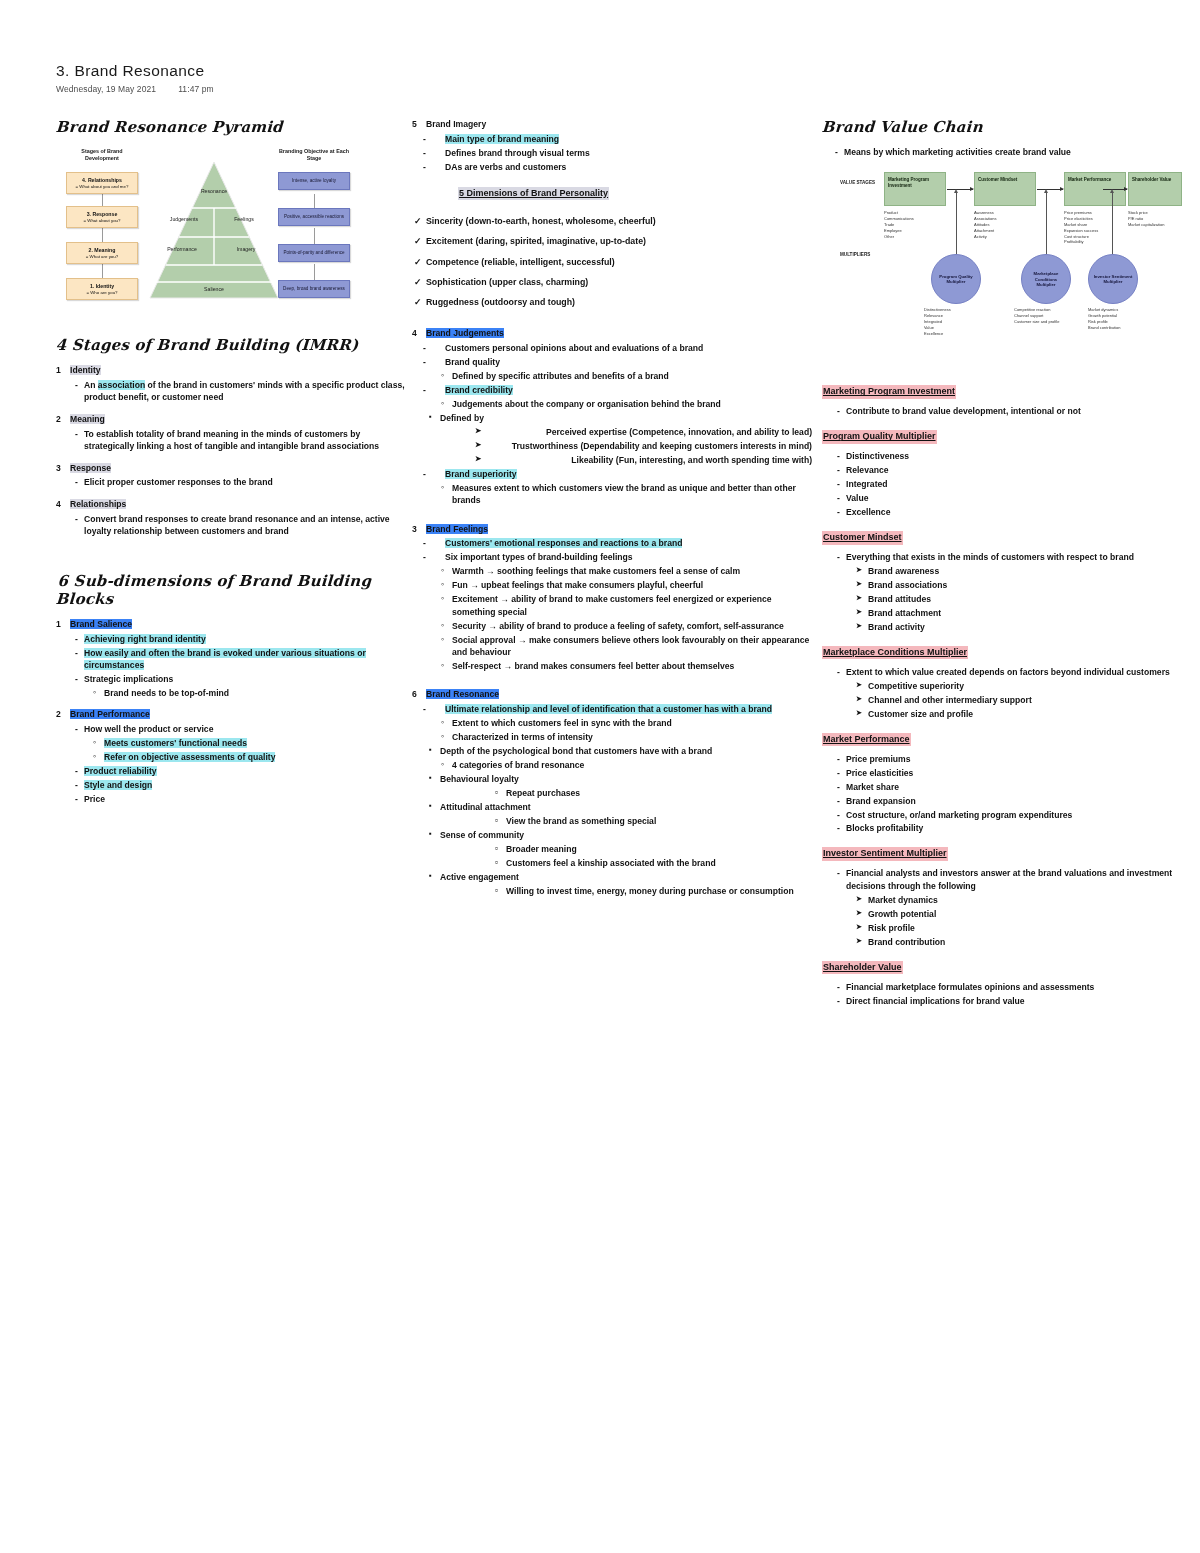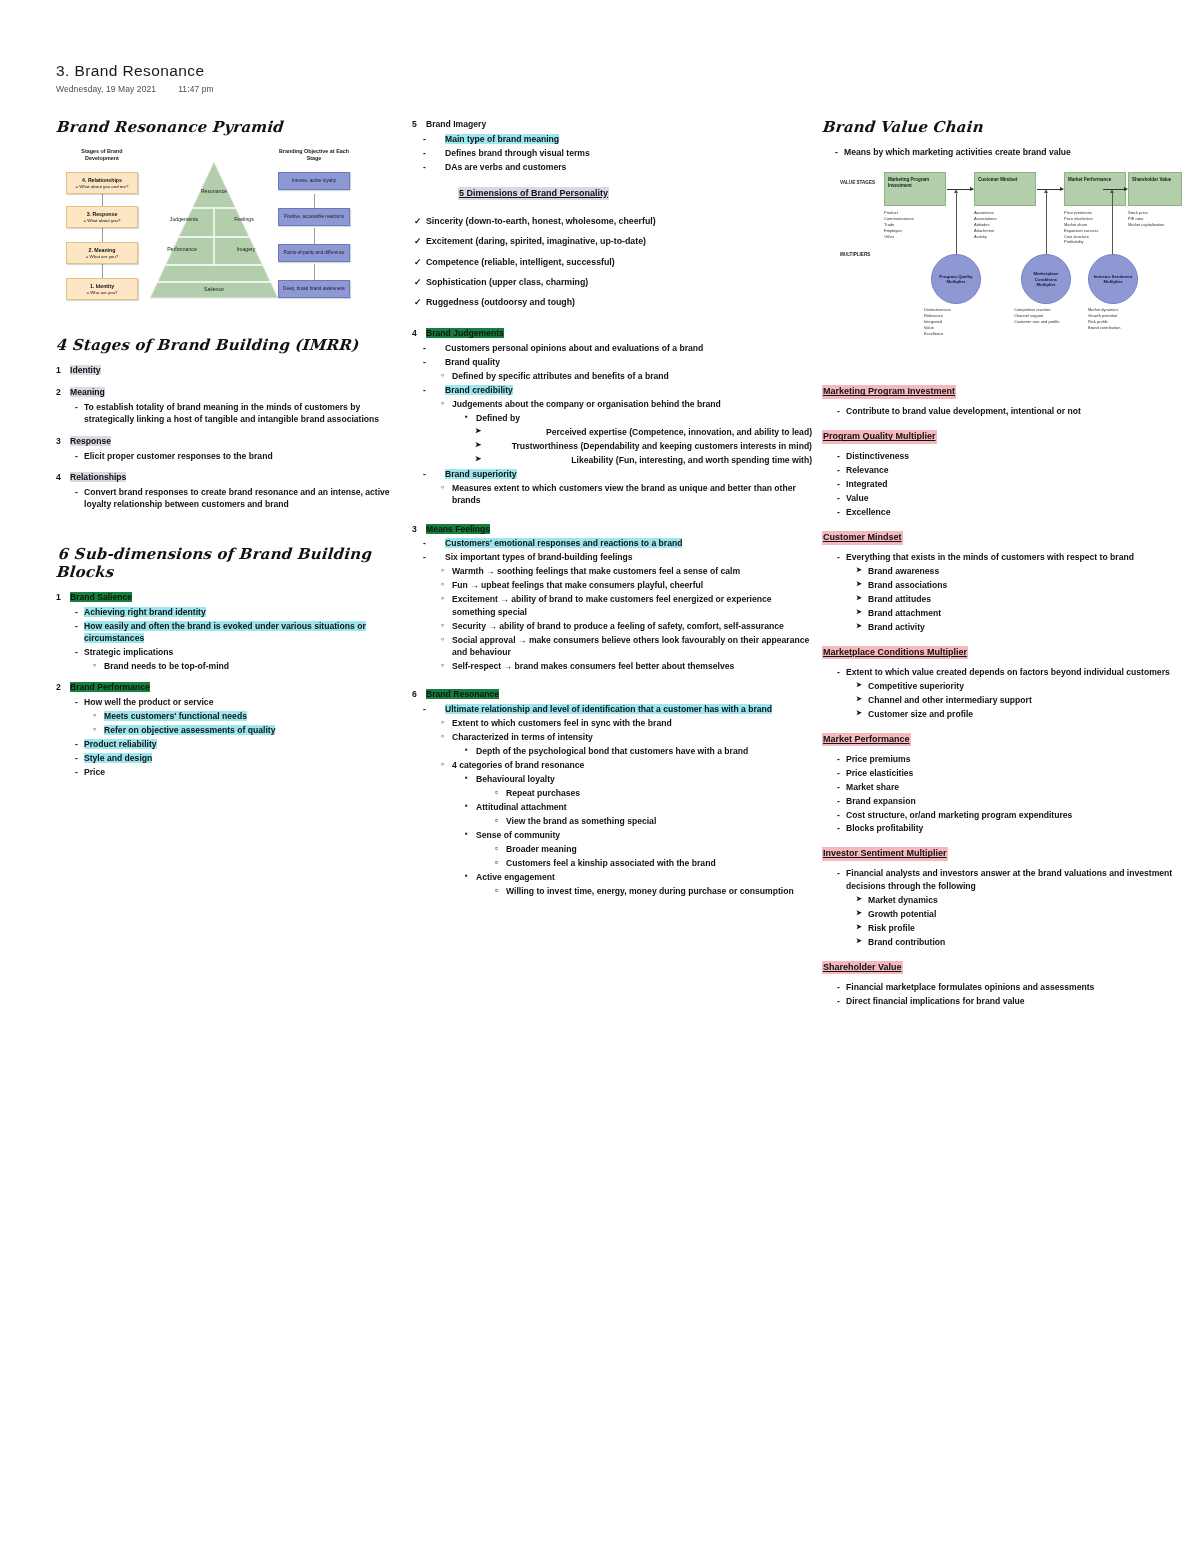--- a/index.html
+++ b/index.html
@@ -79,32 +79,32 @@
   .dash4:before{ content:"\27A4"; position:absolute; left:-13px; top:0; font-size:7.5px; }
   .dash5{
     position:relative; margin:1.5px 0 1.5px 84px;
     font-weight:700; font-size:8.6px; line-height:1.45;
   }
   .dash5:before{ content:"\25AB"; position:absolute; left:-11px; top:-1px; font-size:8.5px; }
 
   
   .m-dash{  margin-left:20px;padding-left:13px; }
   .m-d2{    margin-left:40px; }
-  .m-d3{    margin-left:64px; }
+  .m-d3{    margin-left:28px; }
   .m-d4{    margin-left:76px;text-align:right; }
   .m-d5{    margin-left:94px; }
 
   
   .r-dash{ margin-left:24px; }
   .r-d2{   margin-left:46px; }
   .r-d2:before{ content:"\27A4"; position:absolute; left:-12px; top:0; font-size:7px; }
 
   
   .hl-cyan{ background:#9ce7ef; }
-  .hl-cyan-l{ background:#15803d; }
+  .hl-cyan-l{ background:#3b82f6; }
   .hl-grey{ background:#d9d9e3; }
 
   .head-pink{
     display:inline-block;
     background:#f4b8bd;
     font-weight:700;
     font-size:9px;
     text-decoration:underline;
     color:#111;
     padding:0 1px;
@@ -271,20 +271,21 @@
       </div>
 
       <div style="margin-top:30px;">
         <div class="script-h">4 Stages of Brand Building (IMRR)</div>
         <div class="outline">
 
           <div class="num">
             <span class="idx">1</span>
             <span class="hl-grey">Identity</span>
           </div>
+          <div class="dash">An <span class="hl-cyan">association</span><span> of the brand in customers' minds with a specific product class, product benefit, or customer need</span></div>
 
           <div class="num">
             <span class="idx">2</span>
             <span class="hl-grey">Meaning</span>
           </div>
           <div class="dash">To establish totality of brand meaning in the minds of customers by strategically linking a host of tangible and intangible brand associations</div>
 
           <div class="num">
             <span class="idx">3</span>
             <span class="hl-grey">Response</span>
@@ -360,21 +361,21 @@
         <div class="dash4 m-d4">Perceived expertise (Competence, innovation, and ability to lead)</div>
         <div class="dash4 m-d4">Trustworthiness (Dependability and keeping customers interests in mind)</div>
         <div class="dash4 m-d4">Likeability (Fun, interesting, and worth spending time with)</div>
         <div class="dash m-dash"><span class="hl-cyan">Brand superiority</span></div>
         <div class="dash2 m-d2">Measures extent to which customers view the brand as unique and better than other brands</div>
       </div>
 
       <div class="outline" style="margin-top:16px;">
         <div class="num">
           <span class="idx">3</span>
-          <span class="hl-cyan-l">Means Feelings</span>
+          <span class="hl-cyan-l">Brand Feelings</span>
         </div>
         <div class="dash m-dash"><span class="hl-cyan">Customers' emotional responses and reactions to a brand</span></div>
         <div class="dash m-dash">Six important types of brand-building feelings</div>
         <div class="dash2 m-d2">Warmth → soothing feelings that make customers feel a sense of calm</div>
         <div class="dash2 m-d2">Fun → upbeat feelings that make consumers playful, cheerful</div>
         <div class="dash2 m-d2">Excitement → ability of brand to make customers feel energized or experience something special</div>
         <div class="dash2 m-d2">Security → ability of brand to produce a feeling of safety, comfort, self-assurance</div>
         <div class="dash2 m-d2">Social approval → make consumers believe others look favourably on their appearance and behaviour</div>
         <div class="dash2 m-d2">Self-respect → brand makes consumers feel better about themselves</div>
       </div>

